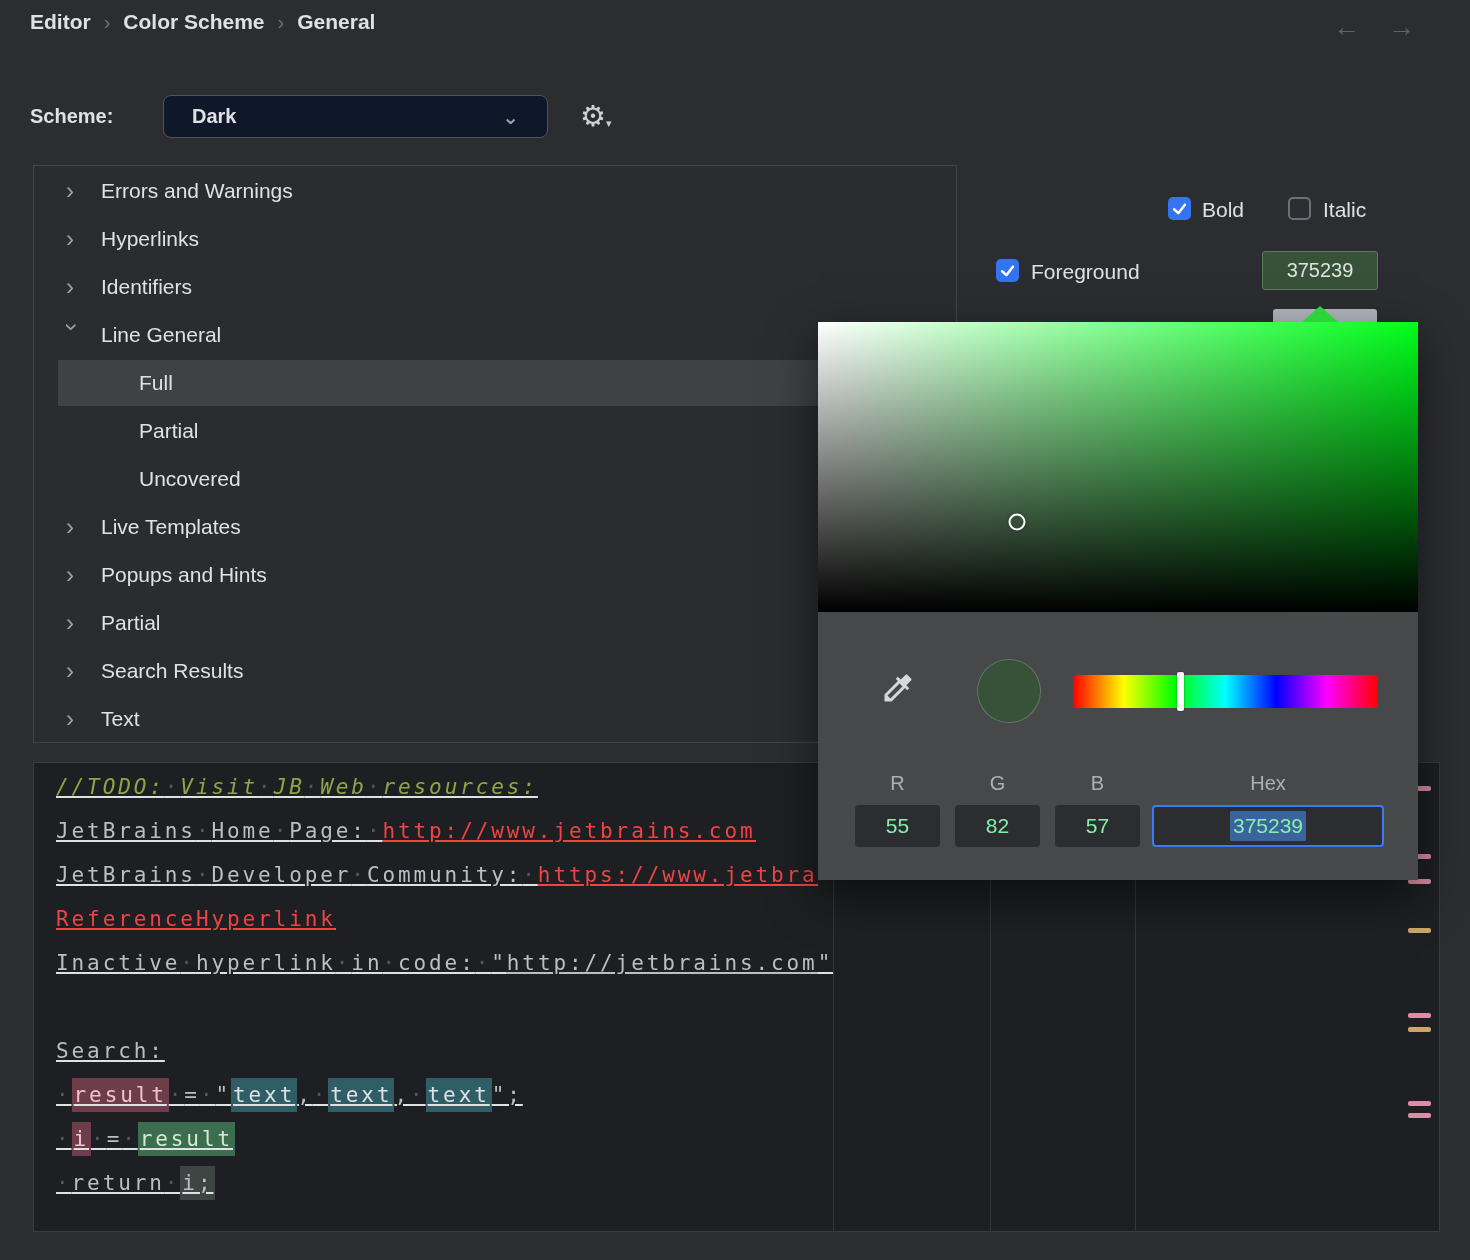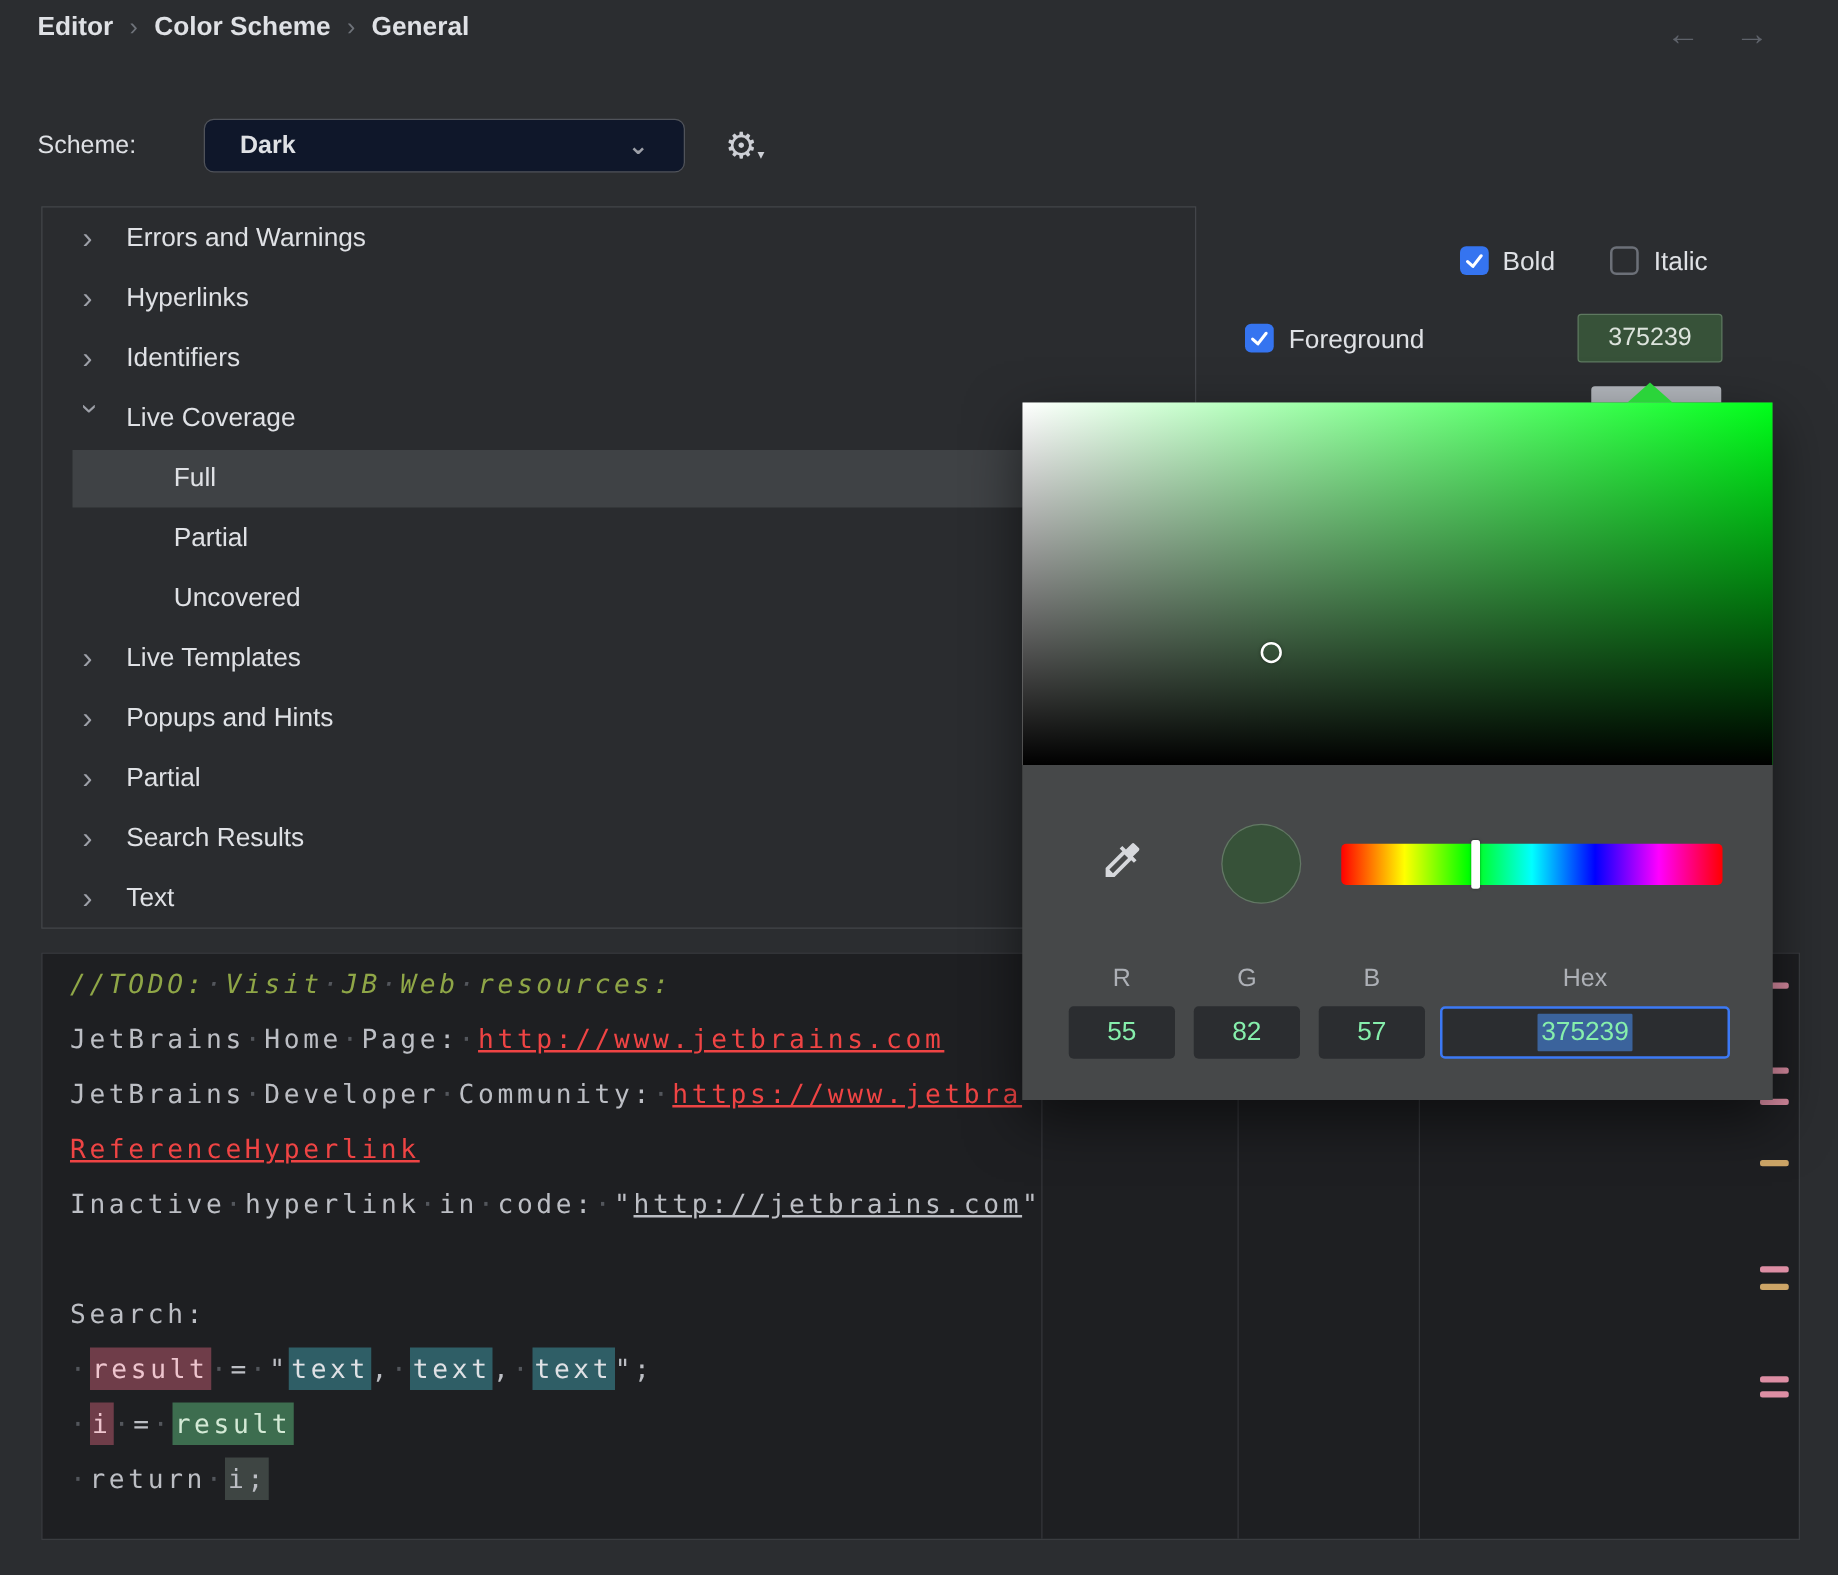--- a/index.html
+++ b/index.html
@@ -10,21 +10,21 @@
   }
 
   
   .breadcrumb { position:absolute; left:30px; top:10px; display:flex; gap:13px; align-items:center;
     font-size:21px; font-weight:700; }
   .breadcrumb .sep { color:#6F737A; font-weight:400; font-size:20px; }
   .nav-arrows { position:absolute; right:55px; top:12px; display:flex; gap:28px;
     font-size:27px; color:#5E626A; }
 
   
-  .scheme-label { position:absolute; left:30px; top:105px; font-size:20px; }
+  .scheme-label { position:absolute; left:30px; top:105px; font-size:20px;font-weight:bold; }
   .scheme-select { position:absolute; left:163px; top:95px; width:385px; height:43px;
     border:1px solid #50535A; border-radius:8px; background:#0f172a;
     display:flex; align-items:center; padding:0 28px; font-size:20px; font-weight:700;justify-content:flex-end; }
   .scheme-select .chev { margin-left:auto; color:#9DA0A8; font-size:20px; }
   .gear { position:absolute; left:580px; top:99px; font-size:29px; color:#CED0D6; }
   .gear-arrow { position:absolute; left:26px; top:18px; font-size:11px; color:#CED0D6; }
 
   
   .tree-panel { position:absolute; left:33px; top:165px; width:924px; height:578px;
     border:1px solid #43454A; background:#2A2C2F; padding-top:1px; }
@@ -46,21 +46,21 @@
   .fg-swatch { position:absolute; left:1262px; top:251px; width:116px; height:39px;
     border:1px solid #5E7960; border-radius:3px; display:flex; align-items:center; justify-content:center;
     font-size:20px; color:#DCE3DC; }
   .partial-swatch { position:absolute; left:1273px; top:309px; width:104px; height:16px;
     background:#B3B7BD; border-radius:3px; }
 
   
   .code-pane { position:absolute; left:33px; top:762px; width:1407px; height:470px;
     background:#1E1F22; border:1px solid #3A3C40;
     font-family:"DejaVu Sans Mono","Liberation Mono",monospace;
-    font-size:21px; letter-spacing:2.9px; padding:2px 0 12px 22px; }
+    font-size:21px; letter-spacing:2.9px; padding:2px 0 12px 22px;text-decoration:underline; }
   .code-line { height:44px; line-height:44px; white-space:pre; }
   .seg-todo { color:#8FA647; font-style:italic; }
   .seg-plain { color:#BCBEC4; }
   .seg-link { color:#ef4444; text-decoration:underline; }
   .seg-inactive-link { color:#BCBEC4; text-decoration:underline; }
   .seg-hl-write { background:#6F3D49; color:#EEC5CE; padding:5px 2px; }
   .seg-hl-search { background:#2F5E66; color:#DFE1E5; padding:5px 2px; }
   .seg-hl-read { background:#3D6D4F; color:#D4EAD6; padding:5px 2px; }
   .seg-hl-caret { background:#3E4543; color:#BCBEC4; padding:5px 2px; }
   .ws { color:#53565C; }
@@ -128,21 +128,21 @@
       <div class="tree-row level-0">
         <span class="chev">›</span>
         <span class="tree-label">Hyperlinks</span>
       </div>
       <div class="tree-row level-0">
         <span class="chev">›</span>
         <span class="tree-label">Identifiers</span>
       </div>
       <div class="tree-row level-0">
         <span class="chev expanded">›</span>
-        <span class="tree-label">Live Coverage</span>
+        <span class="tree-label">Line General</span>
       </div>
       <div class="tree-row level-1 selected">
         <span class="tree-label">Full</span>
       </div>
       <div class="tree-row level-1">
         <span class="tree-label">Partial</span>
       </div>
       <div class="tree-row level-1">
         <span class="tree-label">Uncovered</span>
       </div>

